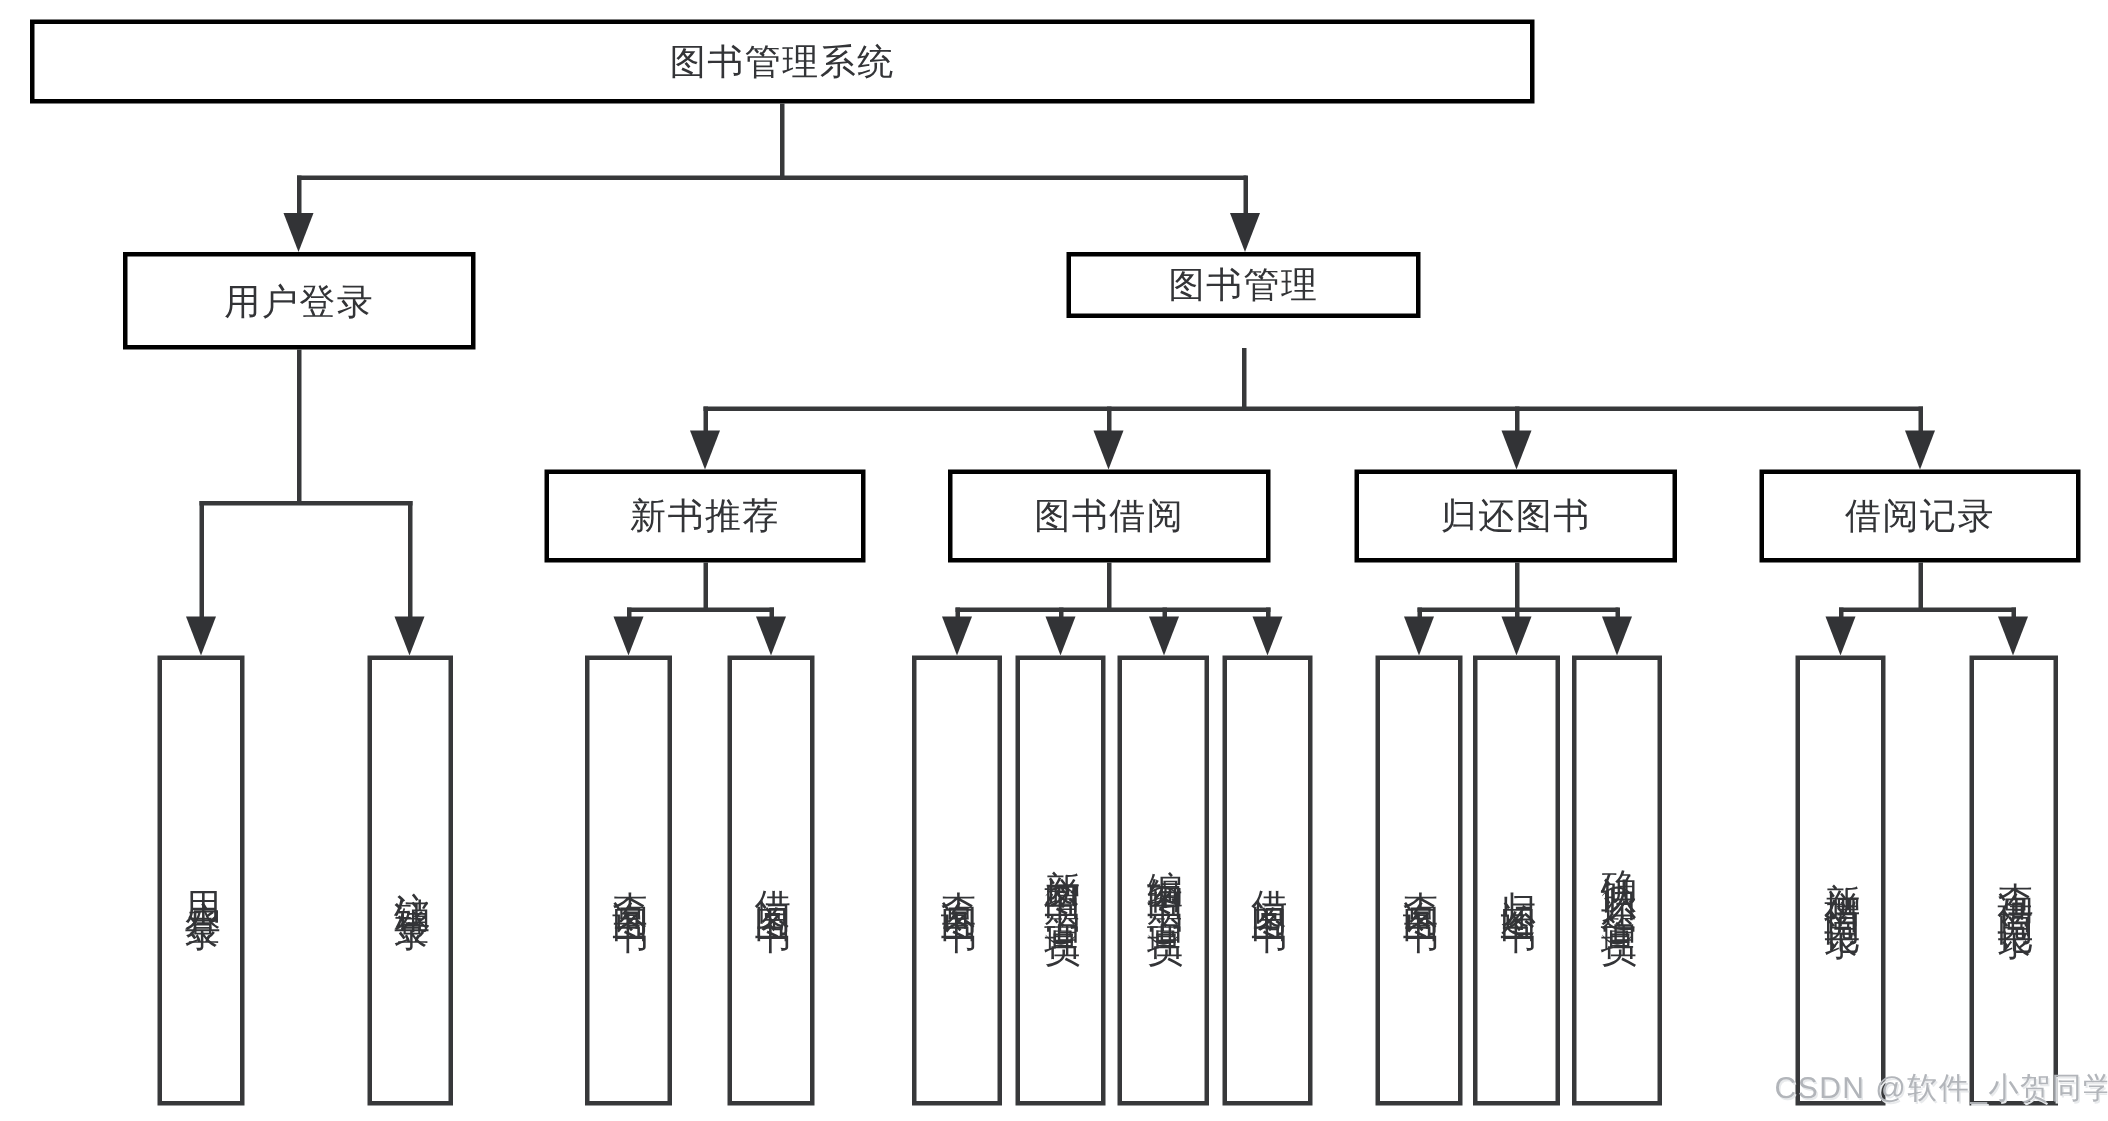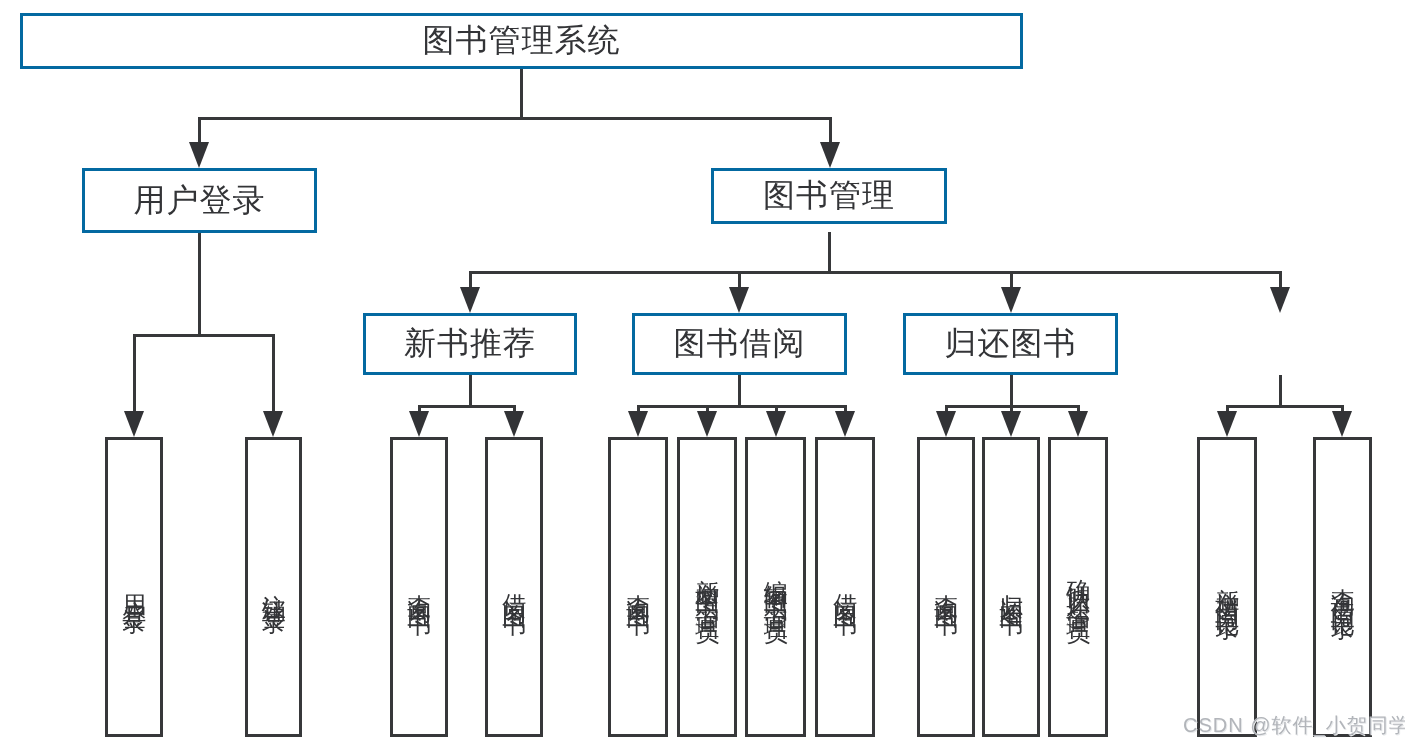--- a/index.html
+++ b/index.html
@@ -3,22 +3,22 @@
 <meta charset="utf-8">
 <style>
   html,body { margin:0; padding:0; background:#ffffff; }
   .canvas {
     position:relative; width:1405px; height:747px; background:#ffffff;
     font-family:"Liberation Sans","DejaVu Sans",sans-serif; overflow:hidden;
   }
   
   .hnode {
     position:absolute; box-sizing:border-box; background:#ffffff;
-    border:3px solid #0369a1; display:flex; align-items:center; justify-content:center;
-    color:#333437; font-size:32px; letter-spacing:1px; white-space:nowrap;
+    border:3px solid #000000; display:flex; align-items:center; justify-content:center;
+    color:#333437; font-size:24px; letter-spacing:1px; white-space:nowrap;
   }
   
   .vnode {
     position:absolute; box-sizing:border-box; background:#ffffff;
     border:3px solid #37383a; display:flex; align-items:center; justify-content:center;
     top:437px; height:300px; color:#333437;
   }
   .vtext {
     writing-mode:vertical-rl; text-orientation:mixed;
     font-size:24px; letter-spacing:6px; line-height:1.1; white-space:nowrap;
@@ -50,21 +50,21 @@
   <div class="vline" style="left:520px; top:69px;  height:49px;"></div>
   <div class="hline" style="left:198px; top:117px; width:633px;"></div>
   <div class="vline" style="left:198px; top:117px; height:27px;"></div>
   <div class="arrow" style="left:189px; top:142px;"></div>
   <div class="vline" style="left:829px; top:117px; height:27px;"></div>
   <div class="arrow" style="left:820px; top:142px;"></div>
 
   <div class="hnode" style="left:82px; top:168px; width:235px; height:65px;">
     <span>用户登录</span>
   </div>
-  <div class="hnode" style="left:711px; top:168px; width:236px; height:56px;">
+  <div class="hnode" style="left:711px; top:168px; width:236px; height:44px;">
     <span>图书管理</span>
   </div>
 
   <div class="vline" style="left:198px;  top:233px; height:102px;"></div>
   <div class="hline" style="left:133px;  top:334px; width:142px;"></div>
   <div class="vline" style="left:133px;  top:334px; height:79px;"></div>
   <div class="arrow" style="left:124px;  top:411px;"></div>
   <div class="vline" style="left:272px;  top:334px; height:79px;"></div>
   <div class="arrow" style="left:263px;  top:411px;"></div>
 
@@ -80,20 +80,23 @@
   <div class="arrow" style="left:1270px; top:287px;"></div>
 
   <div class="hnode" style="left:363px; top:313px; width:214px; height:62px;">
     <span>新书推荐</span>
   </div>
   <div class="hnode" style="left:632px; top:313px; width:215px; height:62px;">
     <span>图书借阅</span>
   </div>
   <div class="hnode" style="left:903px; top:313px; width:215px; height:62px;">
     <span>归还图书</span>
+  </div>
+  <div class="hnode" style="left:1173px; top:313px; width:214px; height:62px;">
+    <span>借阅记录</span>
   </div>
 
   <div class="vline" style="left:469px; top:375px; height:32px;"></div>
   <div class="hline" style="left:418px; top:405px; width:98px;"></div>
   <div class="vline" style="left:418px; top:405px; height:8px;"></div>
   <div class="arrow" style="left:409px; top:411px;"></div>
   <div class="vline" style="left:513px; top:405px; height:8px;"></div>
   <div class="arrow" style="left:504px; top:411px;"></div>
 
   <div class="vline" style="left:738px; top:375px; height:32px;"></div>

